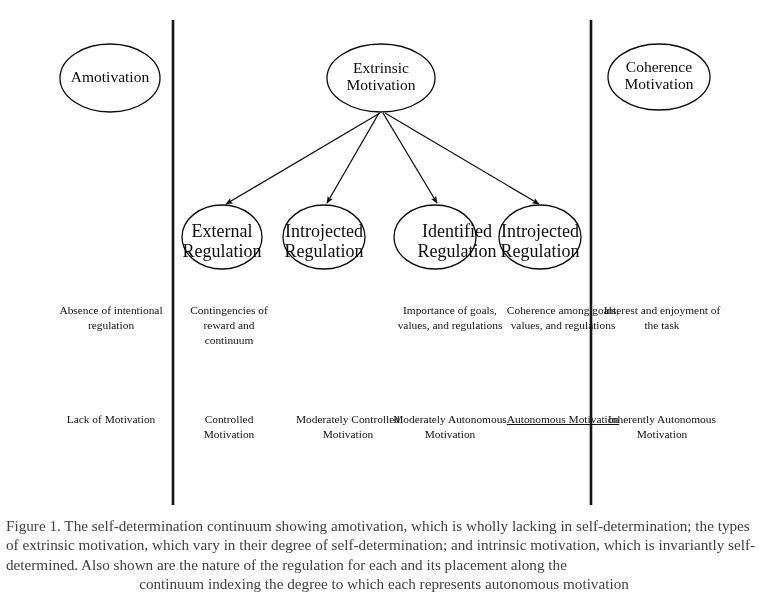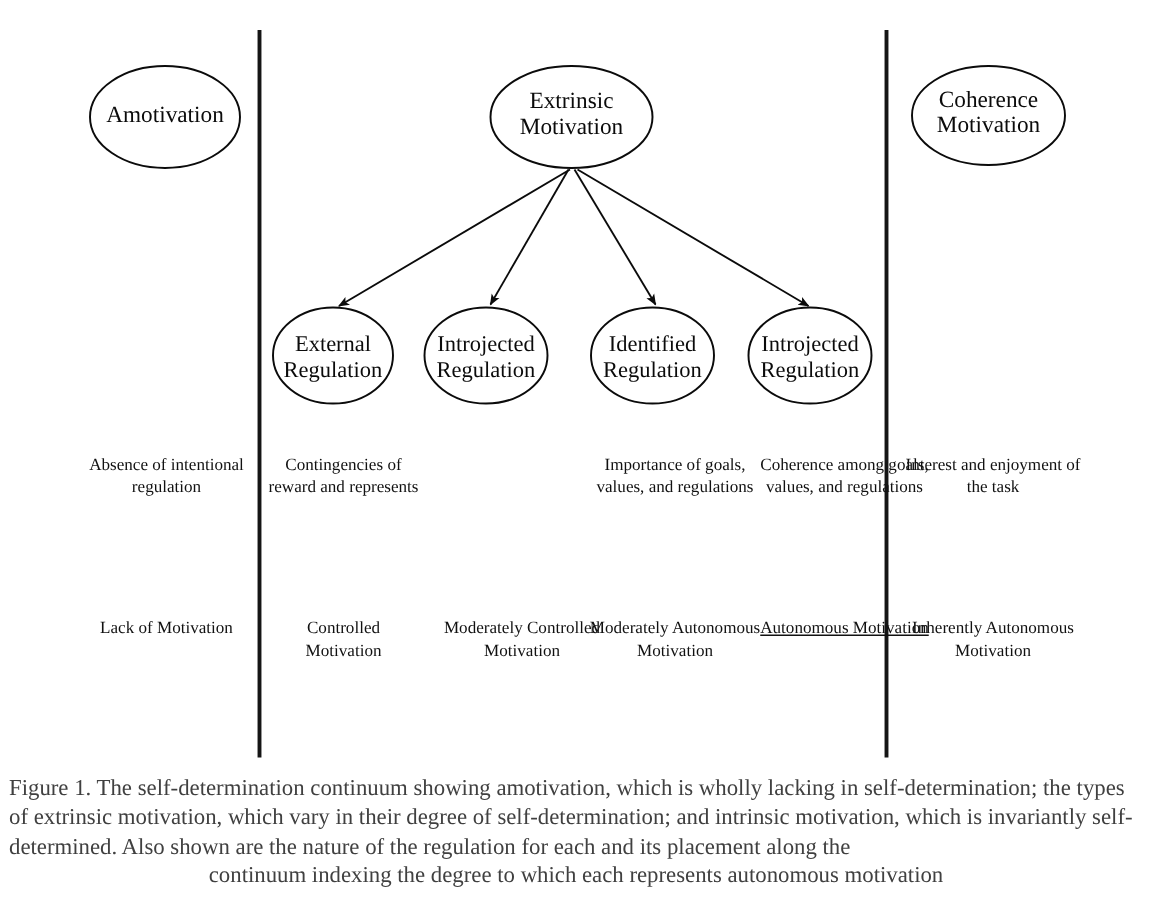--- a/index.html
+++ b/index.html
@@ -37,21 +37,21 @@
   .node-label {
     position: absolute;
     text-align: center;
     font-size: 15.5px;
     line-height: 1.12;
     color: #0b0b0b;
     pointer-events: none;
     white-space: pre-line;
   }
   .node-label.small {
-    font-size: 15px;
+    font-size: 18px;
     line-height: 1.1;
   }
   
   .cell {
     position: absolute;
     text-align: center;
     font-size: 11.4px;
     line-height: 1.32;
     color: #111111;
   }
@@ -106,31 +106,31 @@
     <div class="node-label" style="left:45px; top:68px; width:130px;">Amotivation</div>
     <div class="node-label" style="left:316px; top:59px; width:130px;">Extrinsic
 Motivation</div>
     <div class="node-label" style="left:594px; top:58px; width:130px;">Coherence
 Motivation</div>
 
     <div class="node-label small" style="left:162px; top:222px; width:120px;">External
 Regulation</div>
     <div class="node-label small" style="left:264px; top:222px; width:120px;">Introjected
 Regulation</div>
-    <div class="node-label small" style="left:375px; top:222px; width:120px;text-align:center;">Identified
+    <div class="node-label small" style="left:397px; top:222px; width:120px;text-align:center;">Identified
 Regulation</div>
     <div class="node-label small" style="left:480px; top:222px; width:120px;">Introjected
 Regulation</div>
 
     <div class="cell" style="left:55px;  top:303px; width:112px;">Absence of
 intentional
 regulation</div>
     <div class="cell" style="left:178px; top:303px; width:102px;">Contingencies
 of reward and
-represents</div>
+continuum</div>
     <div class="cell" style="left:390px; top:303px; width:120px;">Importance of
 goals, values,
 and regulations</div>
     <div class="cell" style="left:497px; top:303px; width:132px;">Coherence among
 goals, values, and
 regulations</div>
     <div class="cell" style="left:598px; top:303px; width:128px;">Interest and
 enjoyment of the
 task</div>
 

